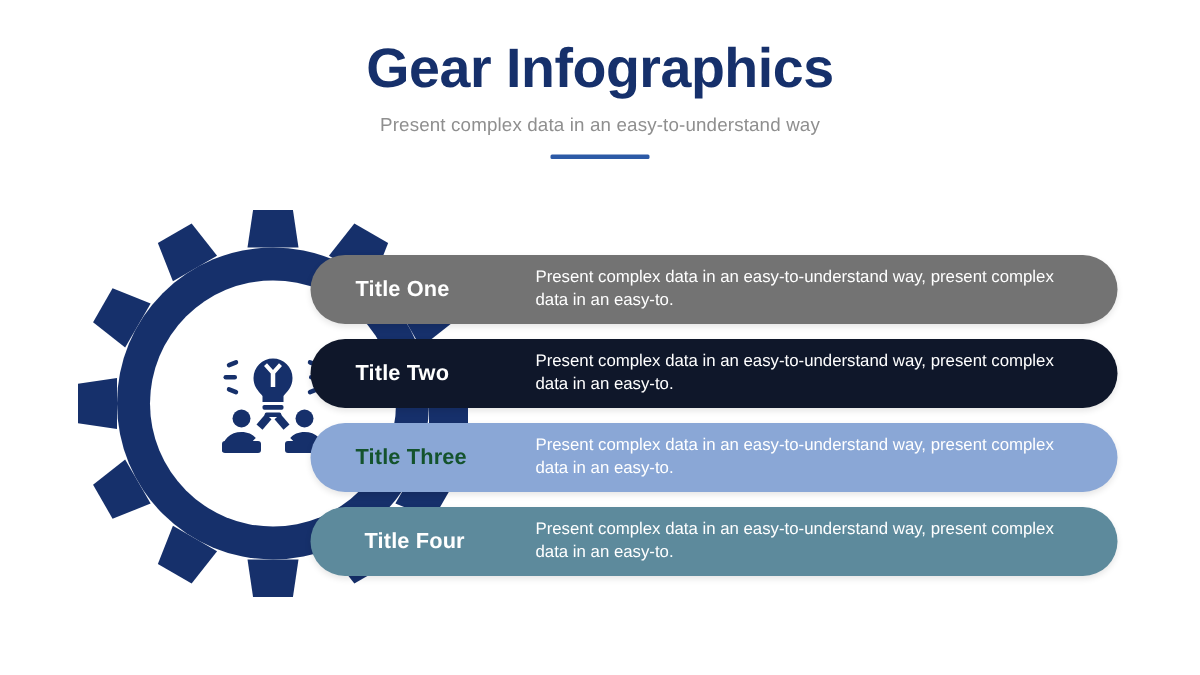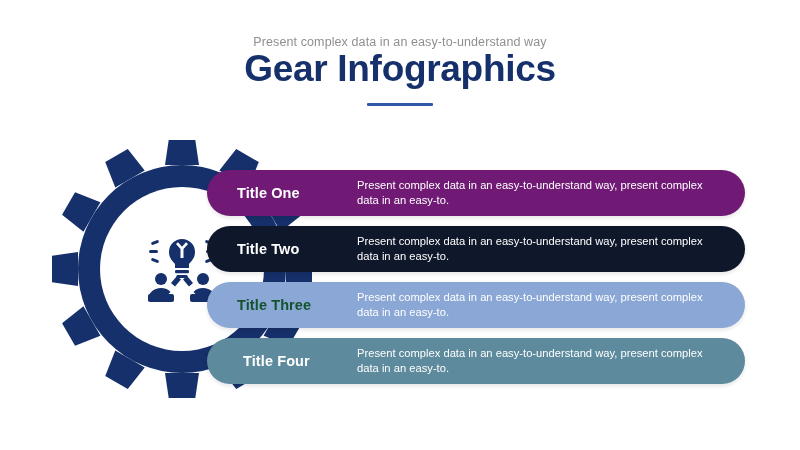--- a/index.html
+++ b/index.html
@@ -100,22 +100,22 @@
     line-height: 1.33;
     color: #ffffff;
   }
 </style>
 </head>
 <body>
 
 <div id="slide">
 
   <div id="header">
+    <div id="page-title" style="color: rgb(22, 48, 107);">Gear Infographics</div>
     <div id="page-subtitle" style="color: rgb(143, 143, 143);">Present complex data in an easy-to-understand way</div>
-    <div id="page-title" style="color: rgb(22, 48, 107);">Gear Infographics</div>
     <div id="title-underline" style="background: rgb(44, 90, 166);"></div>
   </div>
 
   <div id="gear-wrap">
     <svg id="gear-svg" viewBox="0 0 260 258" xmlns="http://www.w3.org/2000/svg">
       <g>
         <path d="
           M130 129
           m 0 -129
           L 148 -0 L 152 22 L 130 129 Z
@@ -192,21 +192,21 @@
         <rect x="8" y="25" width="26" height="8" rx="2"></rect>
 
         <path d="M-11,14 l6,-7 l4,3.5 l-6,7 z"></path>
         <path d="M11,14 l-6,-7 l-4,3.5 l6,7 z"></path>
       </g>
     </svg>
   </div>
 
   <div id="bars">
 
-    <div class="bar" style="background: #701a75;">
+    <div class="bar" style="background: #737373;">
       <div class="bar-title" style="color: rgb(255, 255, 255);">Title One</div>
       <div class="bar-desc" style="color: rgb(255, 255, 255);">Present complex data in an easy-to-understand way, present complex data in an easy-to.</div>
     </div>
 
     <div class="bar" style="background: #0f172a; align-items: center;">
       <div class="bar-title" style="color: rgb(255, 255, 255);">Title Two</div>
       <div class="bar-desc" style="color: rgb(255, 255, 255);">Present complex data in an easy-to-understand way, present complex data in an easy-to.</div>
     </div>
 
     <div class="bar" style="background: rgb(138, 167, 214);">

